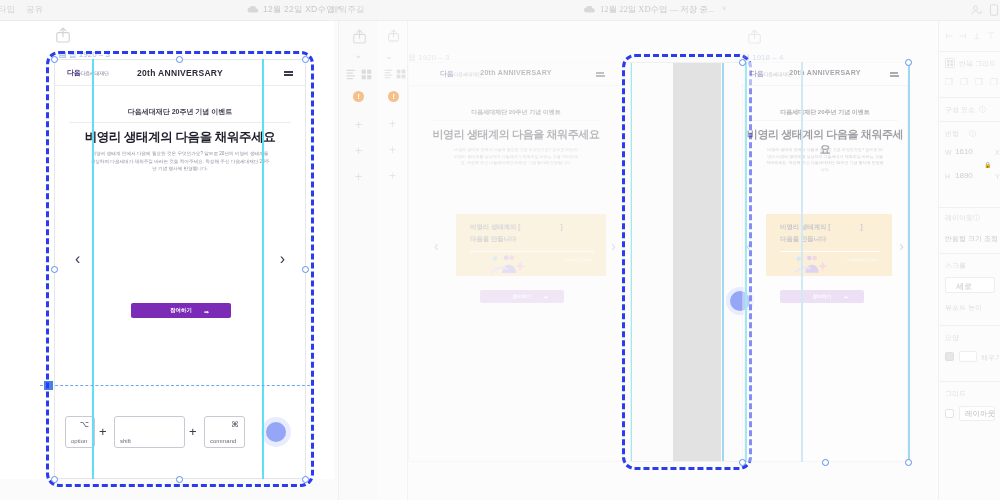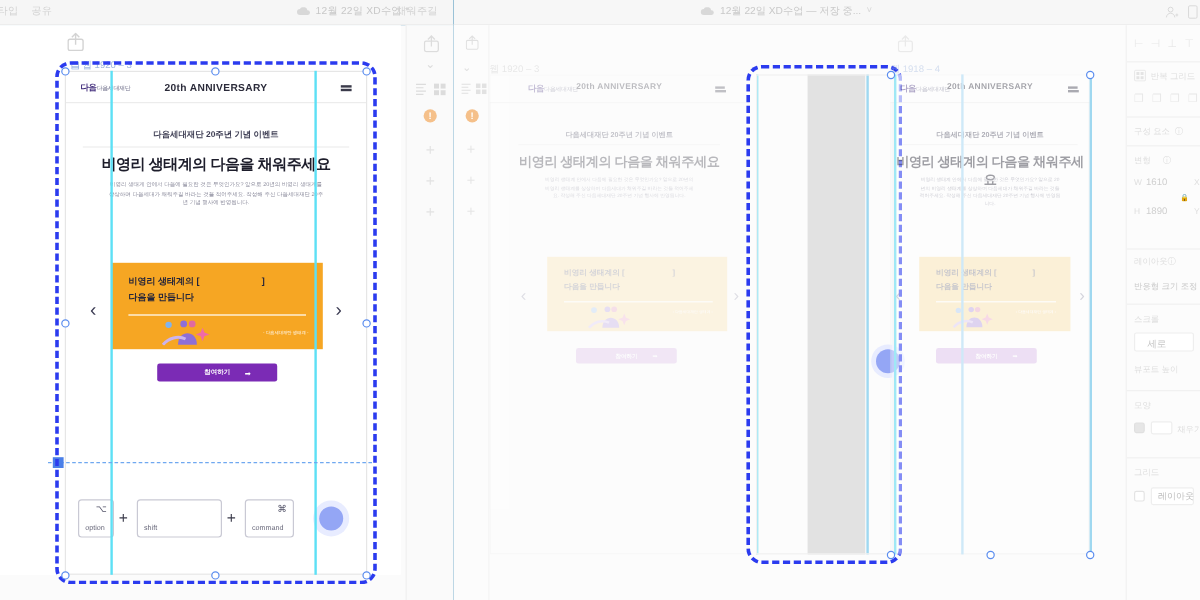--- a/index.html
+++ b/index.html
@@ -8,21 +8,21 @@
     width: 1000px; height: 500px;
     overflow: hidden;
     background: #ffffff;
     font-family: "Liberation Sans", "DejaVu Sans", sans-serif;
   }
   .screen { position: relative; width: 1000px; height: 500px; background:#ffffff; }
 
   
   .win-left {
     position:absolute; left:0; top:0; width:378px; height:500px;
-    background:#0369a1; overflow:hidden;
+    background:#f9a8d4; overflow:hidden;
   }
   .win-left .titlebar {
     position:absolute; left:0; top:0; width:378px; height:21px;
     background:#f6f6f6; border-bottom:1px solid #ededed;
   }
   .tb-item {
     position:absolute; top:4px; font-size:8.5px; color:#d2d2d2;
     letter-spacing:.2px; white-space:nowrap;
   }
   .win-left .canvas {
@@ -187,20 +187,21 @@
   .wr-titlebar {
     position:absolute; left:0; top:0; width:622px; height:21px;
     background:#f7f7f7; border-bottom:1px solid #eeeeee;
   }
   .wr-cloud {
     position:absolute; left:205px; top:6px; width:13px; height:7px;
   }
   .wr-title {
     position:absolute; left:222px; top:4px; font-size:8.5px; color:#c9c9c9;
     white-space:nowrap;
+    font-family:Liberation Serif, serif;
   }
   .wr-ico { position:absolute; top:4px; color:#d8d8d8; }
 
   .wr-rail {
     position:absolute; left:0; top:21px; width:30px; height:479px;
     background:#fcfcfc; border-right:1px solid #f2f2f2;
   }
   .wr-canvas {
     position:absolute; left:30px; top:21px; width:530px; height:479px;
     background:#fcfcfc;
@@ -500,34 +501,20 @@
           <div class="logo-mark">
             <span>다음</span><span class="logo-sub">다음세대재단</span>
           </div>
           <div class="anniv">20th ANNIVERSARY</div>
           <div class="hamb"></div>
           <div class="pg-eyebrow">다음세대재단 20주년 기념 이벤트</div>
           <div class="pg-divider"></div>
           <div class="pg-head">비영리 생태계의 다음을 채워주세요</div>
           <div class="pg-body">비영리 생태계 안에서 다음에 필요한 것은 무엇인가요? 앞으로 20년의 비영리 생태계를 상상하며 다음세대가 채워주길 바라는 것을 적어주세요. 작성해 주신 다음세대재단 20주년 기념 행사에 반영됩니다.</div>
 
-          <div class="card">
-            <div class="card-line1"><span>비영리 생태계의 [</span><span class="card-blank"></span><span>]</span></div>
-            <div class="card-line2">다음을 만듭니다</div>
-            <div class="card-rule"></div>
-            <svg class="card-illus" viewBox="0 0 60 28">
-              <circle cx="9" cy="6" r="3.4" fill="#7fb3ef"></circle>
-              <circle cx="25" cy="5" r="3.6" fill="#8e6fd6"></circle>
-              <circle cx="34" cy="5" r="3.6" fill="#e06aa0"></circle>
-              <path d="M19 27c0-8 5-12 10-12s10 4 10 12z" fill="#8e6fd6"></path>
-              <path d="M3 27c6-7 16-10 24-6" stroke="#cbb4ee" stroke-width="3.2" fill="none"></path>
-              <path d="M45 9l2 5.2 5.2 2-5.2 2-2 5.2-2-5.2-5.2-2 5.2-2z" fill="#f06aa8"></path>
-            </svg>
-            <div class="card-caption">- 다음세대재단 생태계 -</div>
-          </div>
 
           <div class="arrow-l">‹</div>
           <div class="arrow-r">›</div>
 
           <div class="cta">
             <div class="cta-txt">참여하기</div>
             <div class="cta-arrow">➡</div>
           </div>
 
           <div class="keys">

